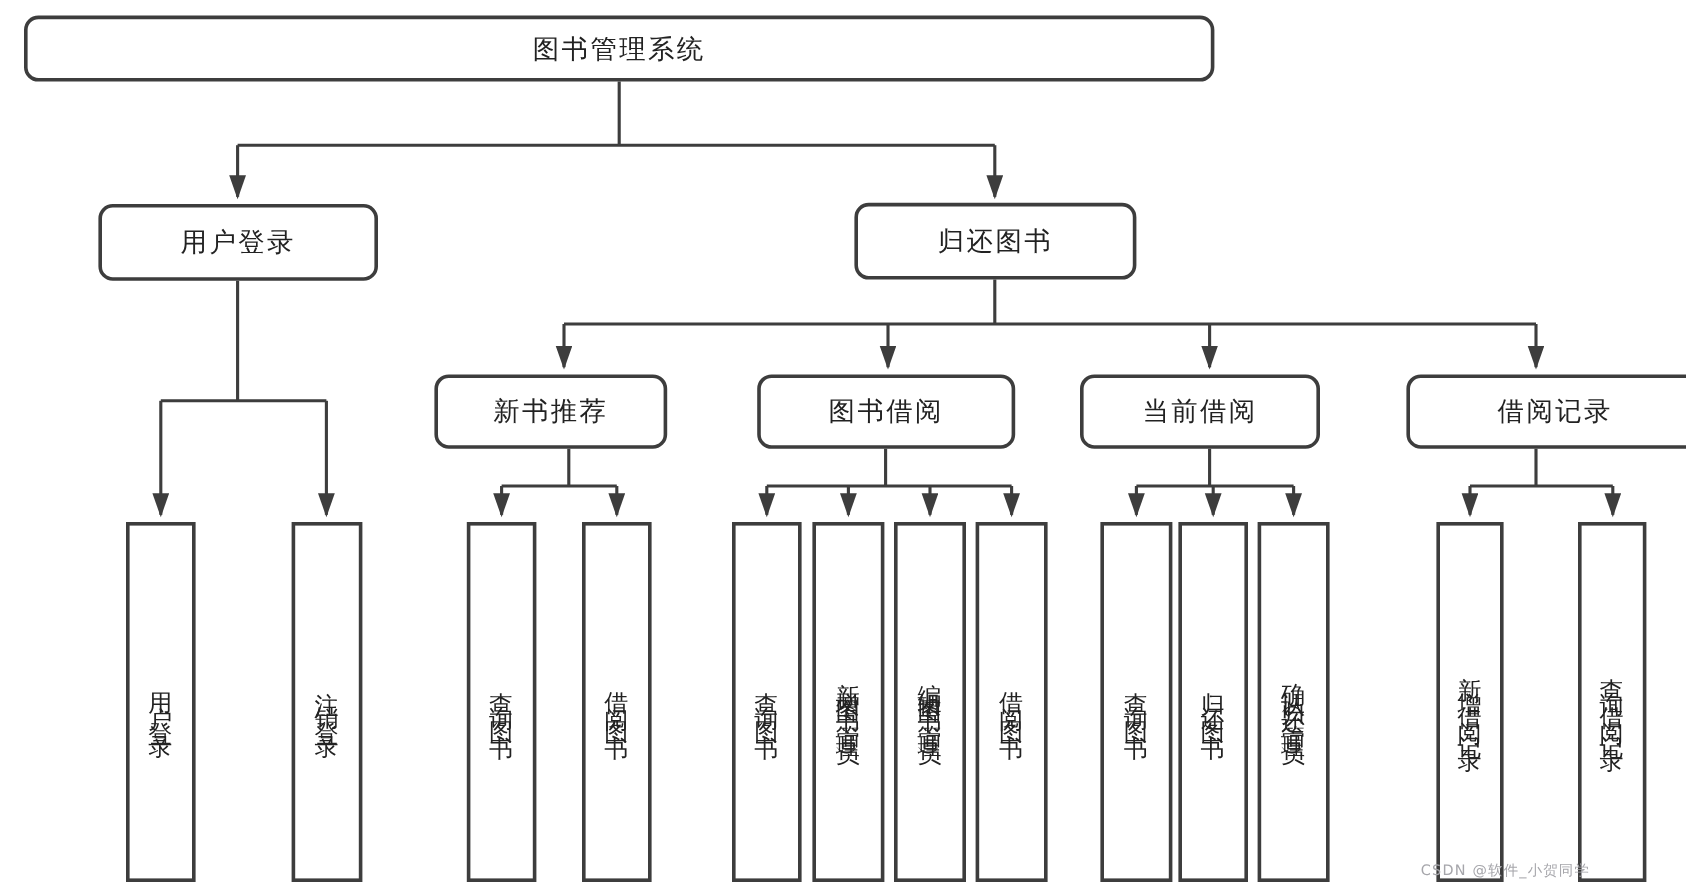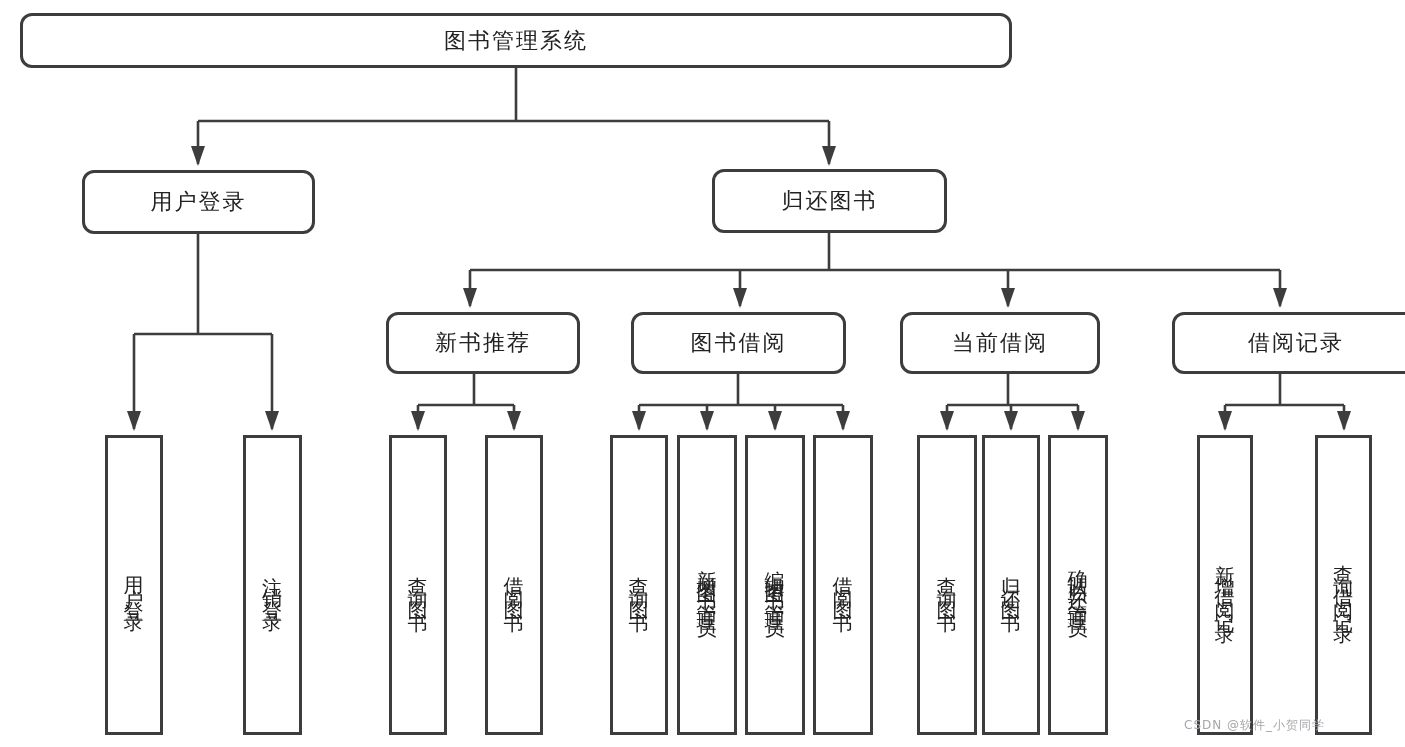--- a/index.html
+++ b/index.html
@@ -104,21 +104,21 @@
       <path class="wa" d="M1225 405 V429"></path>
       <path class="wa" d="M1344 405 V429"></path>
     </g>
   </svg>
 
   <div class="node h" style="left:20px; top:13px; width:992px; height:55px;">图书管理系统</div>
 
   <div class="node h" style="left:82px; top:170px; width:233px; height:64px;">用户登录</div>
   <div class="node h" style="left:712px; top:169px; width:235px; height:64px;">归还图书</div>
 
-  <div class="node h" style="left:362px; top:312px; width:194px; height:62px;margin-left:24px;">新书推荐</div>
+  <div class="node h" style="left:362px; top:312px; width:194px; height:62px;">新书推荐</div>
   <div class="node h" style="left:631px; top:312px; width:215px; height:62px;">图书借阅</div>
   <div class="node h" style="left:900px; top:312px; width:200px; height:62px;">当前借阅</div>
   <div class="node h" style="left:1172px; top:312px; width:248px; height:62px;">借阅记录</div>
 
   <div class="node v" style="left:105px; top:435px; width:58px; height:300px;">用户登录</div>
   <div class="node v" style="left:243px; top:435px; width:59px; height:300px;">注销登录</div>
 
   <div class="node v" style="left:389px; top:435px; width:58px; height:300px;">查询图书</div>
   <div class="node v" style="left:485px; top:435px; width:58px; height:300px;">借阅图书</div>
 

